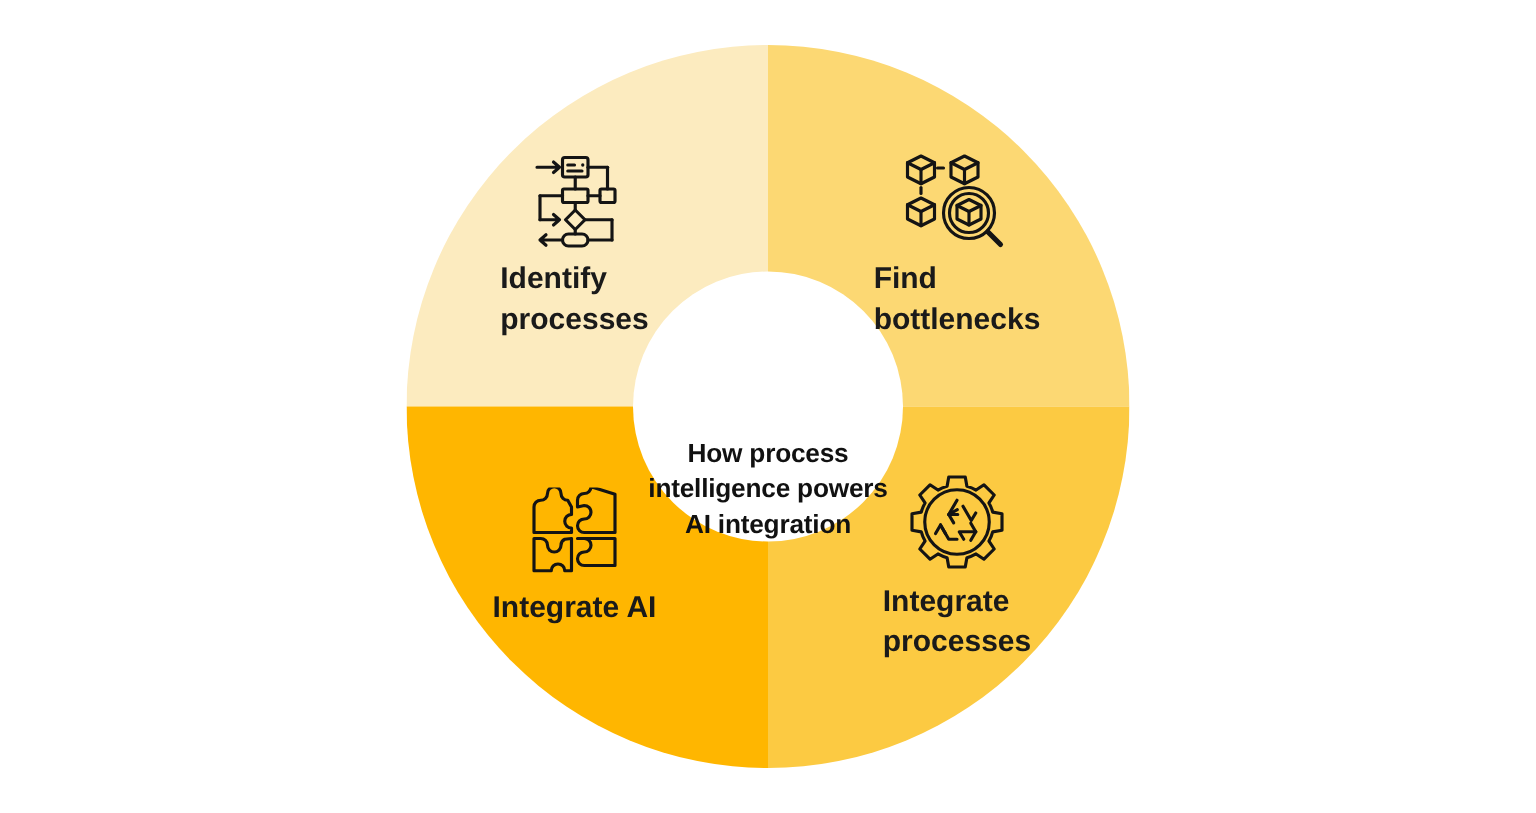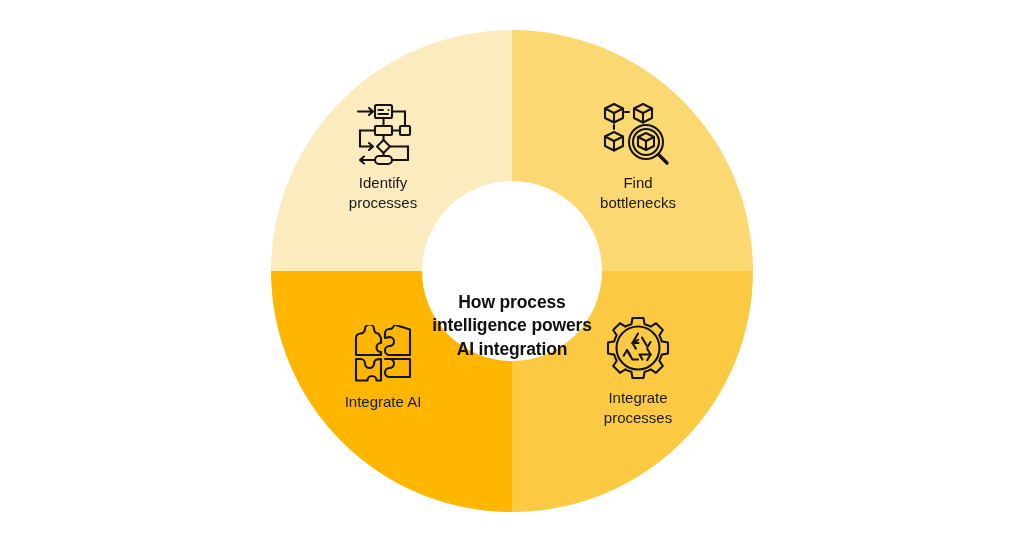--- a/index.html
+++ b/index.html
@@ -61,25 +61,26 @@
     flex-direction: column;
     align-items: center;
     width: 150px;
   }
   .quadrant-icon {
     display: block;
     line-height: 0;
   }
   .quadrant-label {
     margin-top: 7px;
-    font-size: 15px;
+    font-size: 20px;
     line-height: 1.36;
     color: #1a1a1a;
-    text-align: center;
+    text-align: left;
     white-space: pre-line;
+    font-weight: bold;
   }
   #item-identify  { left: 308px; top: 100px; }
   #item-find      { left: 563px; top: 100px; }
   #item-integrate { left: 308px; top: 325px; }
   #item-optimize  { left: 563px; top: 315px; }
 </style>
 </head>
 <body>
 
 <div id="infographic" style="background: rgb(255, 255, 255);">

